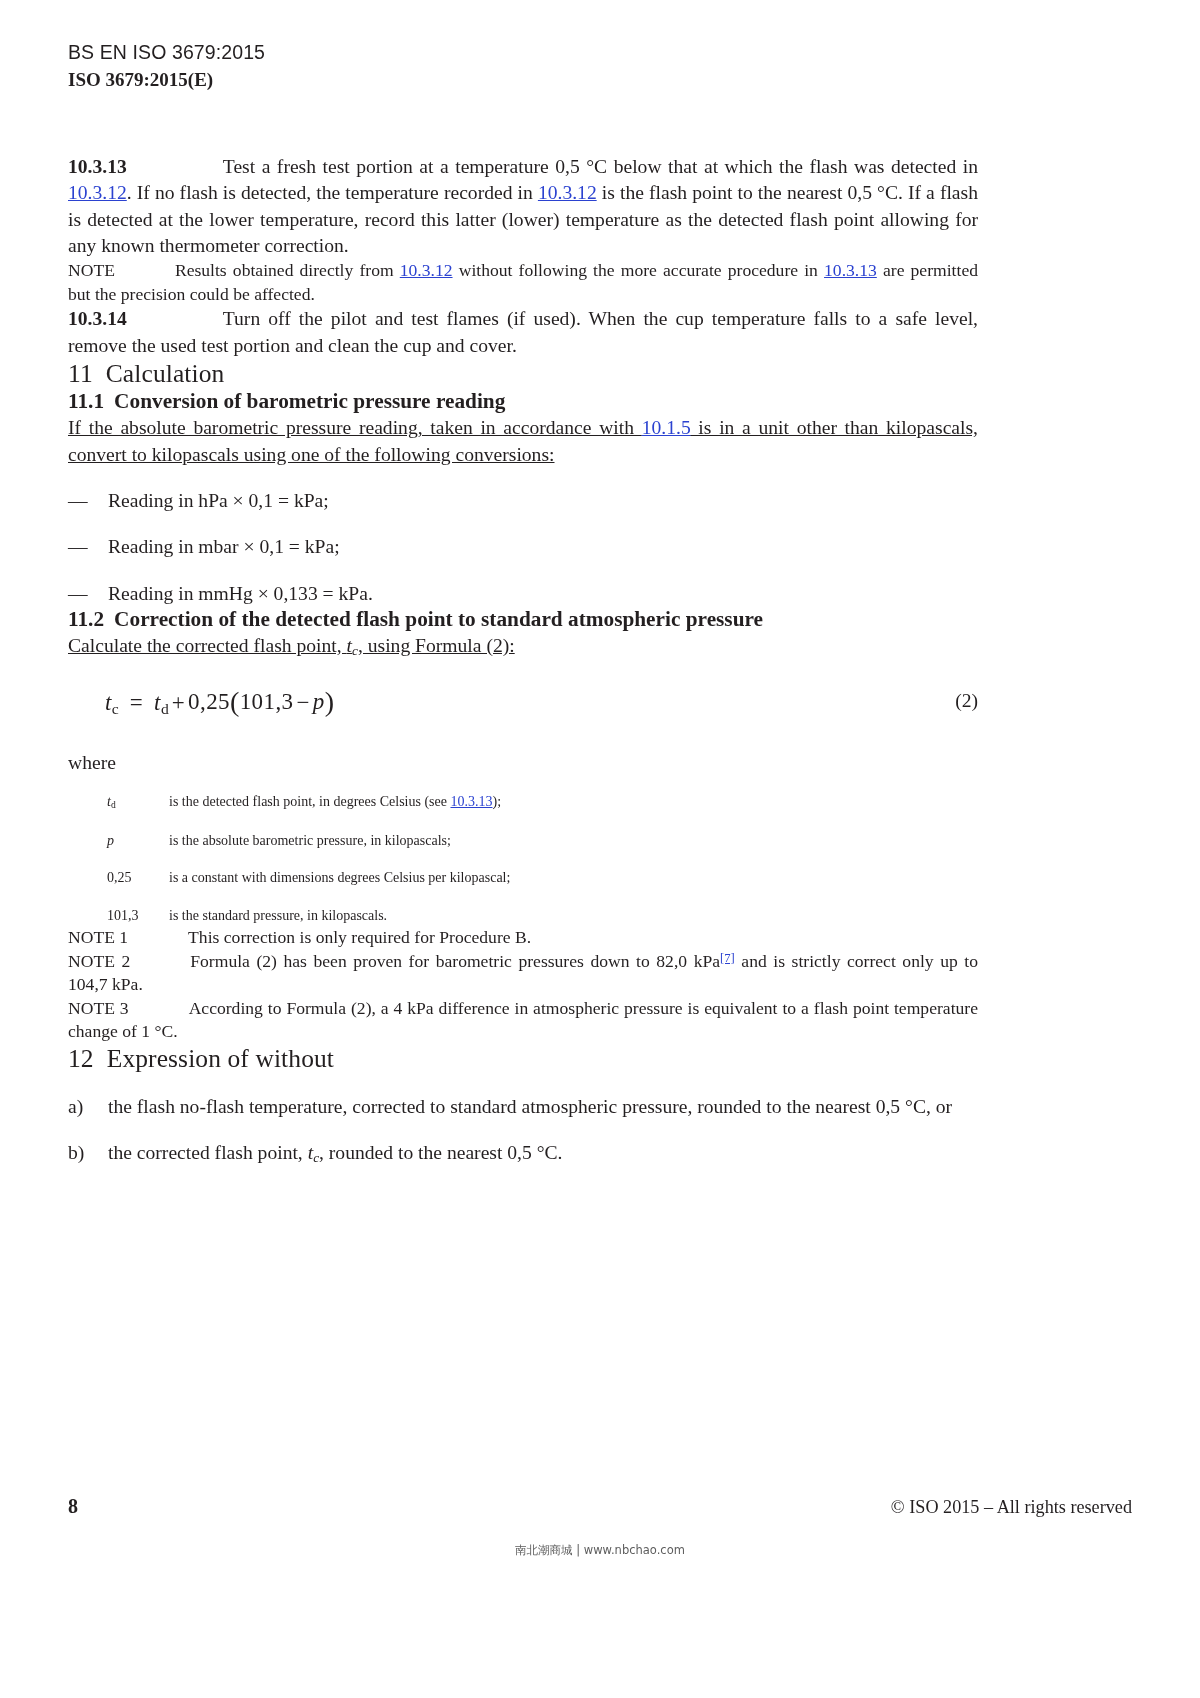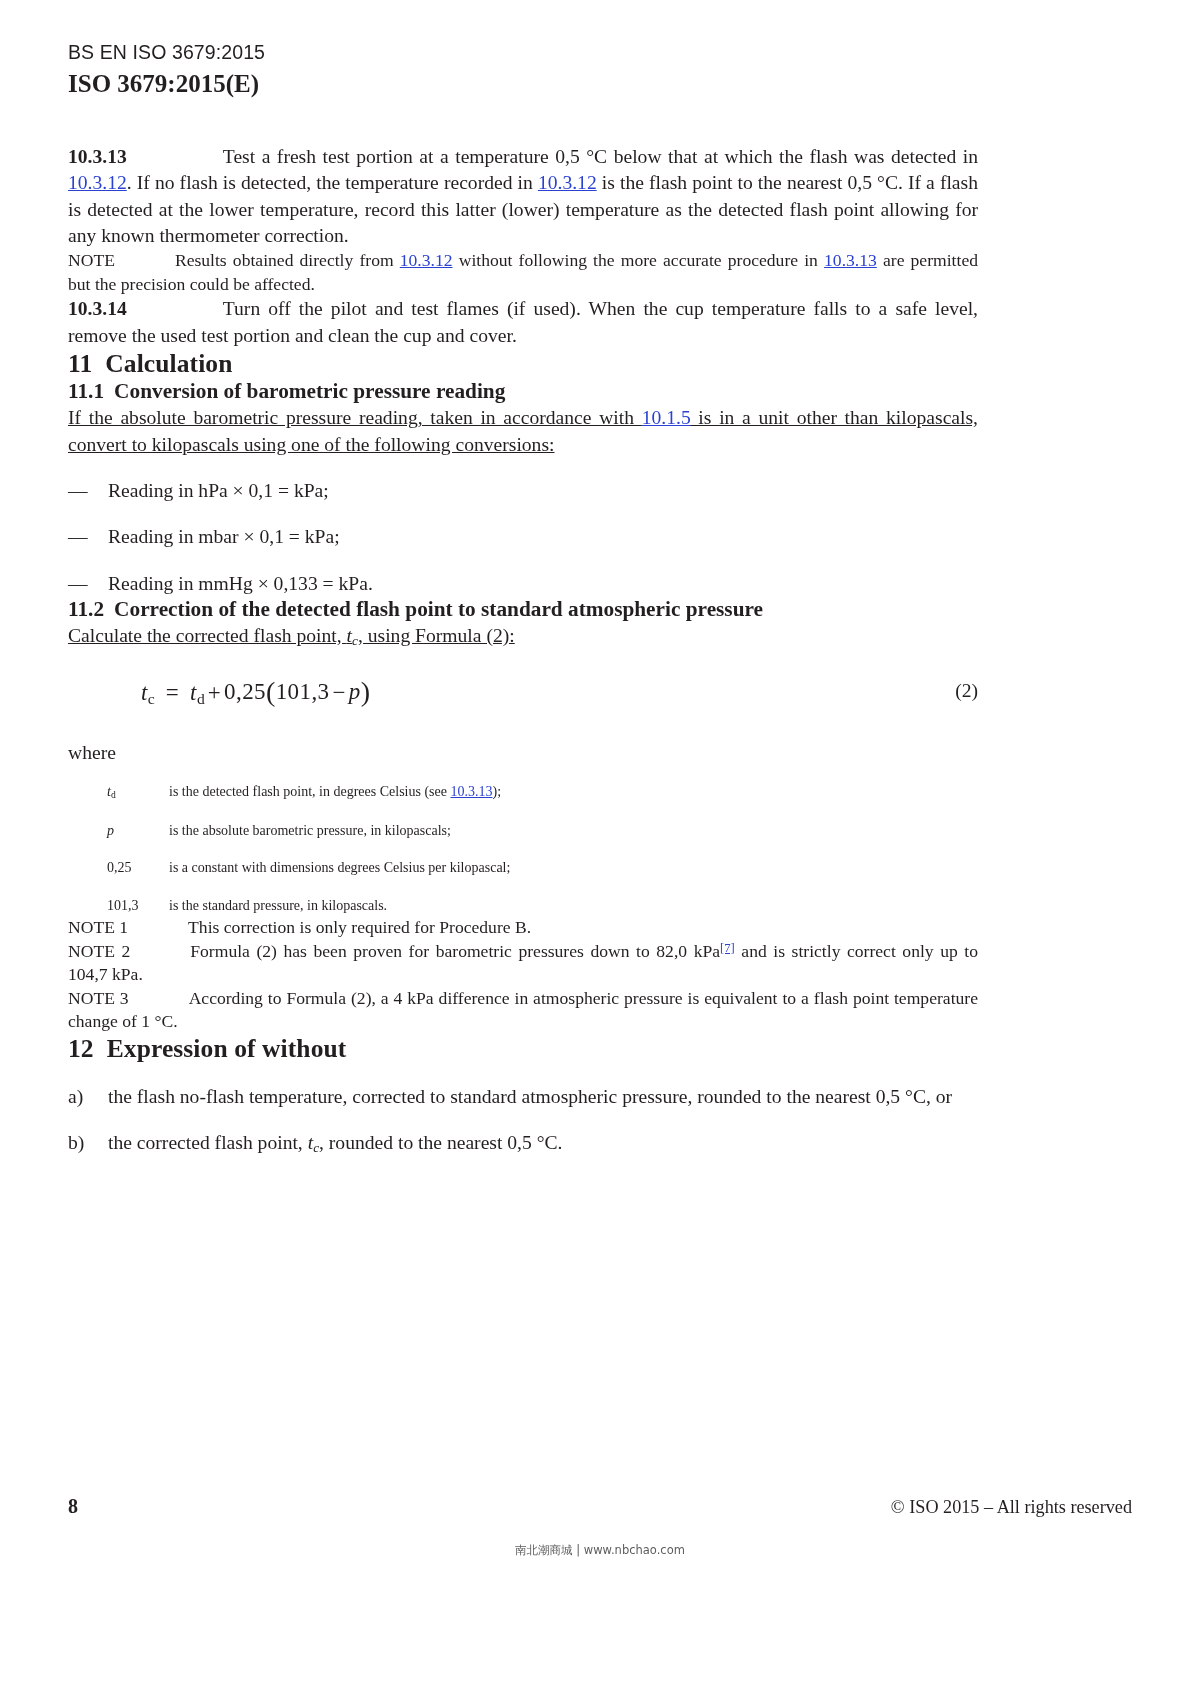--- a/index.html
+++ b/index.html
@@ -33,30 +33,30 @@
   .hdr .bs {
     font-family: "Liberation Sans", sans-serif;
     font-size: 19.5px;
     letter-spacing: 0.1px;
     color: #231f20;
     display: block;
   }
   .hdr .iso {
     font-family: "Liberation Serif", serif;
     font-weight: bold;
-    font-size: 25px;
+    font-size: 19px;
     color: #231f20;
     display: block;
     margin-top: 1px;
   }
   
   .content {
     position: absolute;
     left: 68px;
-    top: 144px;
+    top: 154px;
     width: 910px;
   }
   p.body {
     margin: 0 0 0 0;
     font-size: 19.6px;
     line-height: 1.345;
     text-align: justify;
     text-justify: inter-word;
     hyphens: none;
   }
@@ -80,21 +80,21 @@
   .note {
     font-size: 17.6px;
     line-height: 1.33;
     text-align: justify;
     margin: 0;
   }
   .note .lbl { }
   
   h1.clause {
     font-family: "Liberation Serif", serif;
-    font-weight: bold;
+    font-weight: normal;
     font-size: 25.5px;
     margin: 0;
     line-height: 1.2;
     letter-spacing: 0.1px;
   }
   h1.clause .n { margin-right: 13px; }
   h2.sub {
     font-family: "Liberation Serif", serif;
     font-weight: bold;
     font-size: 21.3px;
@@ -125,21 +125,20 @@
     margin-top: 26px;
     height: 40px;
   }
   .formula {
     position: absolute;
     left: 37px;
     top: 0;
     font-size: 23px;
     white-space: nowrap;
     letter-spacing: 0.4px;
-    margin-left: 36px;
   }
   .formula .v {
     font-style: italic;
   }
   .formula sub {
     font-style: normal;
     font-size: 0.68em;
     vertical-align: -0.28em;
     letter-spacing: 0;
   }

